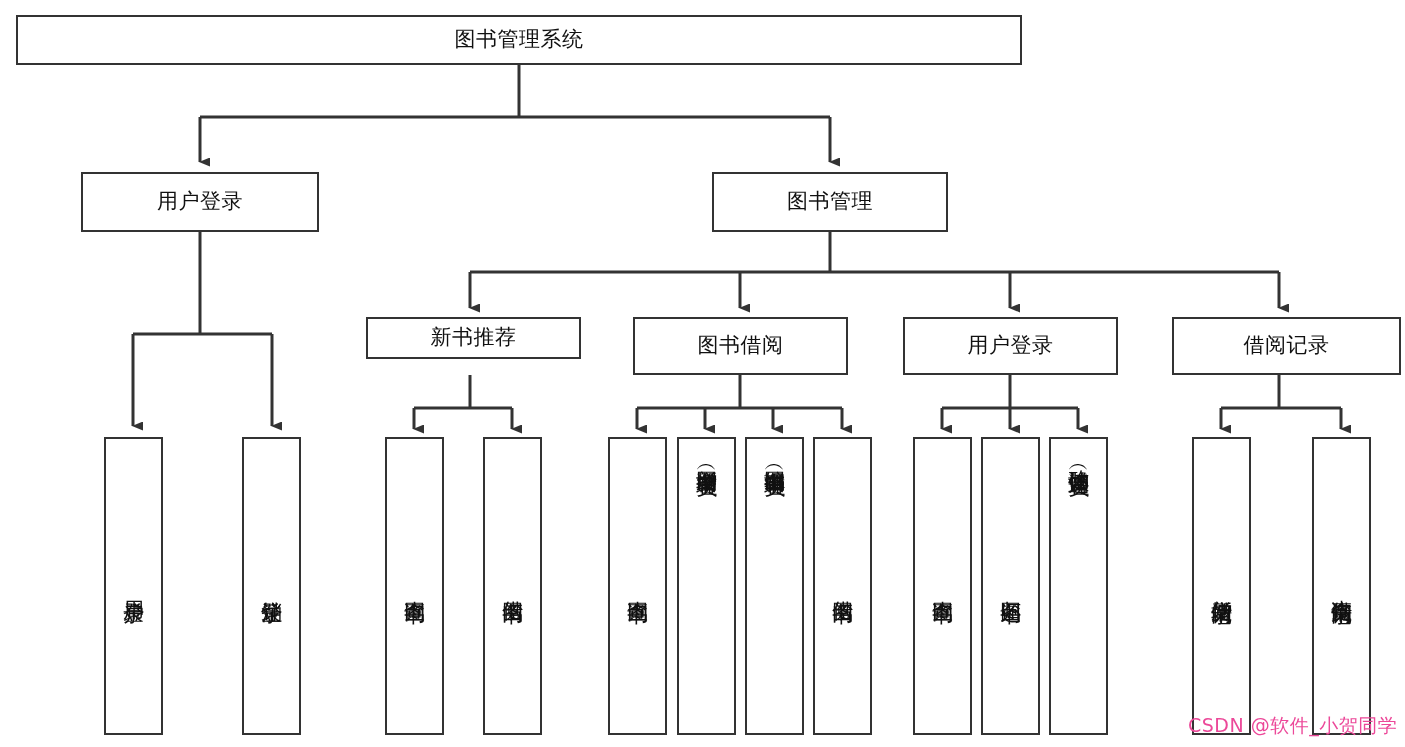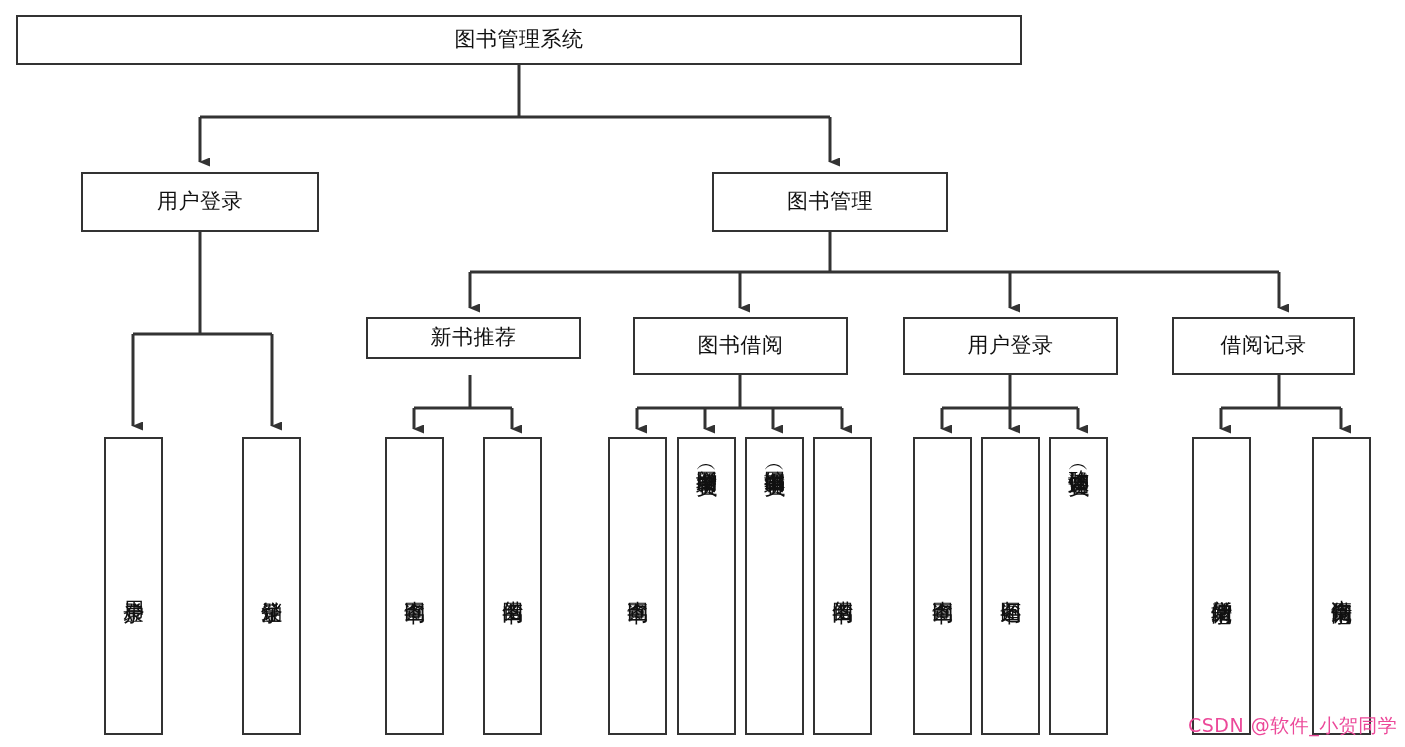--- a/index.html
+++ b/index.html
@@ -152,21 +152,21 @@
   </div>
 
   <div class="node horiz" style="left:633px; top:317px; width:215px; height:58px;">
     <span>图书借阅</span>
   </div>
 
   <div class="node horiz" style="left:903px; top:317px; width:215px; height:58px;">
     <span>用户登录</span>
   </div>
 
-  <div class="node horiz" style="left:1172px; top:317px; width:183px; height:58px;">
+  <div class="node horiz" style="left:1172px; top:317px; width:229px; height:58px;">
     <span>借阅记录</span>
   </div>
 
   <div class="node vert mid" style="left:104px; top:437px; width:59px; height:298px;">
     <span class="vtext">用户登录</span>
   </div>
 
   <div class="node vert mid" style="left:242px; top:437px; width:59px; height:298px;">
     <span class="vtext">注销登录</span>
   </div>

